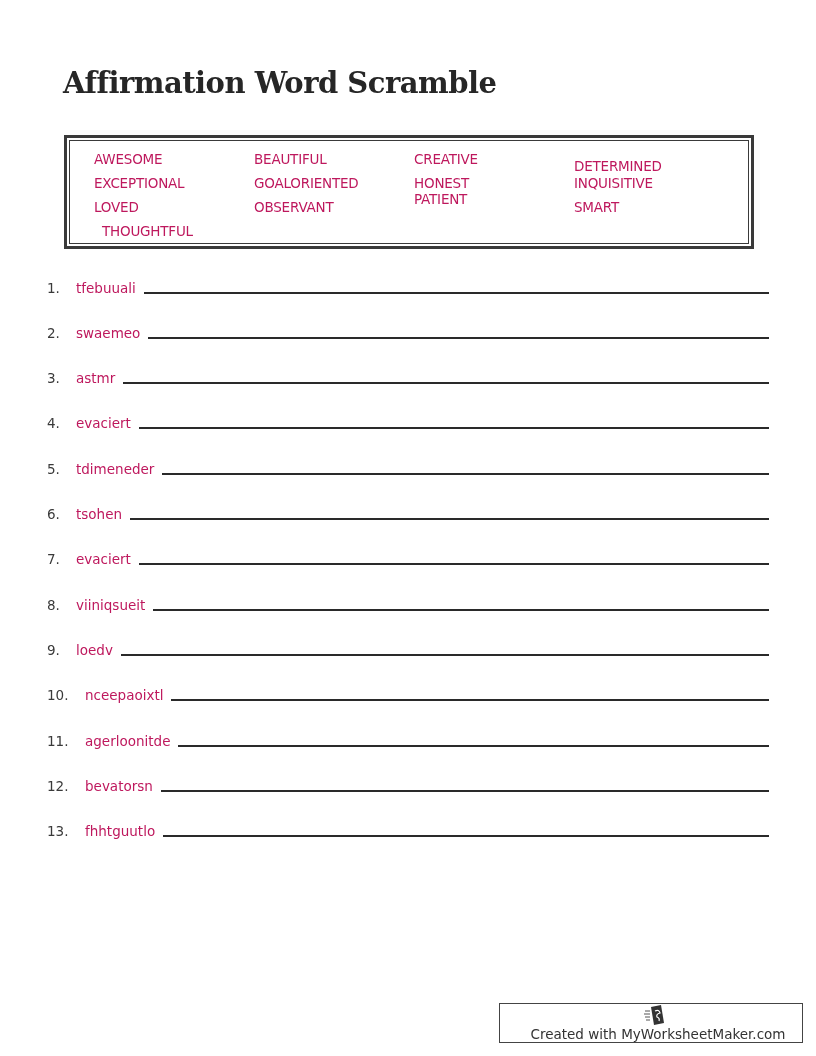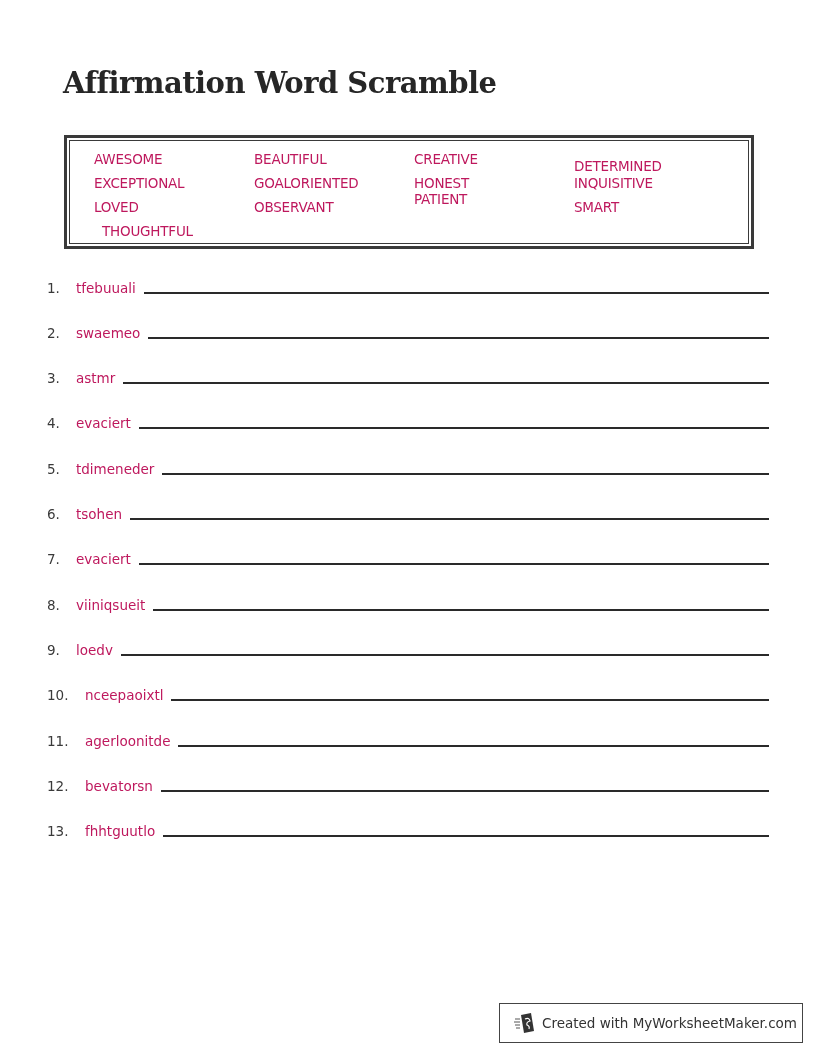--- a/index.html
+++ b/index.html
@@ -13,21 +13,21 @@
   .wordbank-inner { border: 1.5px solid #3a3a3a; width: 100%; height: 100%; box-sizing: border-box;
                     position: relative; }
   .word { position: absolute; font-size: 13.5px; color: #be185d; letter-spacing: -0.2px; }
   .item { position: absolute; left: 47px; height: 24px; width: 722px; display: flex; align-items: flex-end; }
   .num { font-size: 13.5px; color: #3a3a3a; width: 29px; flex: none; }
   .num.wide { width: 38px; }
   .scr { font-size: 13.5px; color: #be185d; margin-right: 8px; flex: none; }
   .line { flex: 1; border-bottom: 2px solid #2a2a2a; height: 0; margin-bottom: 2px; }
   .footer { position: absolute; left: 499px; top: 1003px; width: 304px; height: 40px;
             border: 1.5px solid #444; box-sizing: border-box; display: flex; align-items: center;
-            padding-left: 14px; }
+            padding-left: 14px; flex-direction: column; }
   .footer-icon { width: 22px; height: 22px; margin-right: 6px; }
   .footer-text { font-size: 13.5px; color: #333; }
 </style>
 </head>
 <body>
 
 <h1 class="title">Affirmation Word Scramble</h1>
 
 <div class="wordbank">
   <div class="wordbank-inner">

